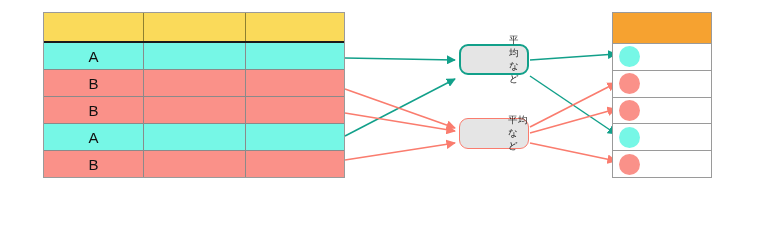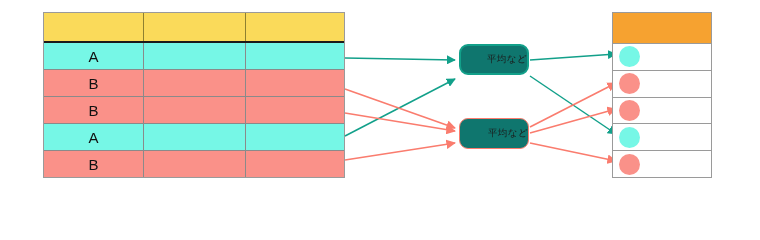--- a/index.html
+++ b/index.html
@@ -67,27 +67,28 @@
   .col-1 { width: 102px; }
   .col-2 { flex: 1 1 auto; }
   .grp-A { background: #76f7e6; }
   .grp-B { background: #fa9189; }
 
   
   .agg-box {
     position: absolute;
     box-sizing: border-box;
     border-radius: 9px;
-    background: #0f766e;
+    background: #e5e5e5;
     display: flex;
     align-items: center;
-    justify-content: flex-end;
+    justify-content: flex-start;
     font-size: 9.5px;
     color: #1b1b1b;
     letter-spacing: 0.4px;
+    padding-left: 48px;
   }
   .agg-box-a {
     left: 459px;
     top: 44px;
     width: 70px;
     height: 31px;
     border: 2.2px solid #12a08a;
   }
   .agg-box-b {
     left: 459px;

